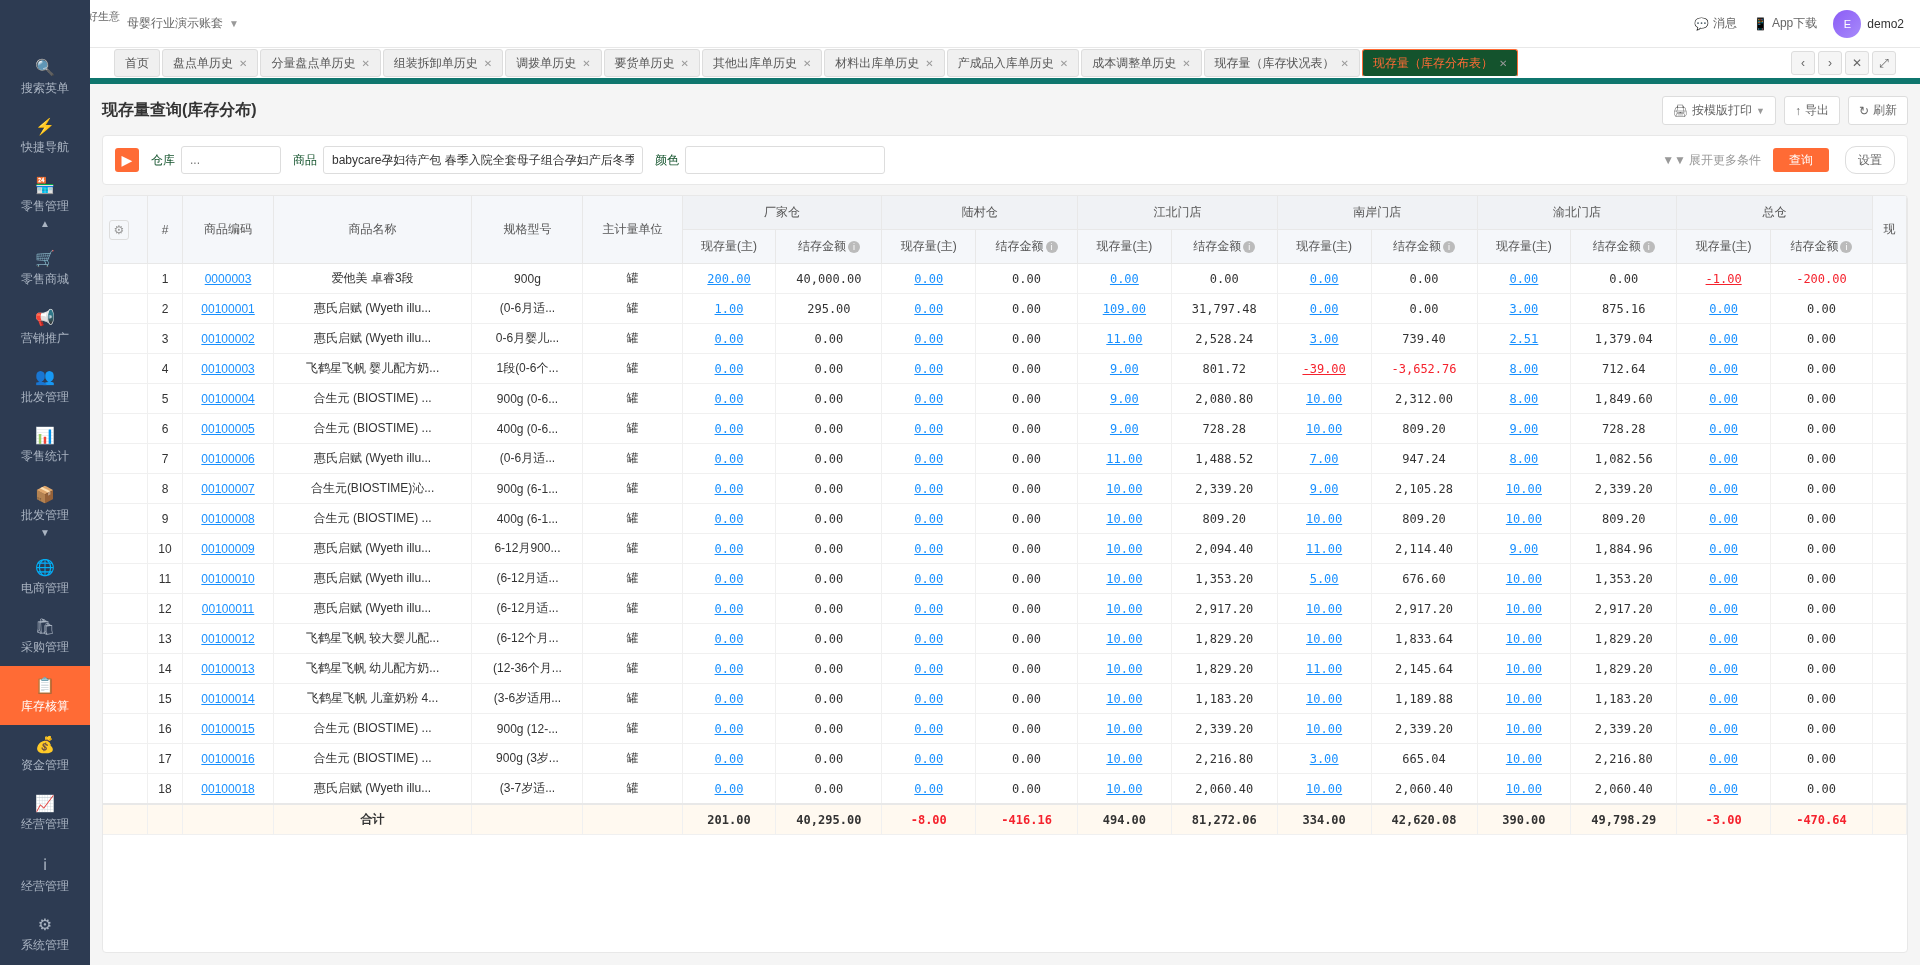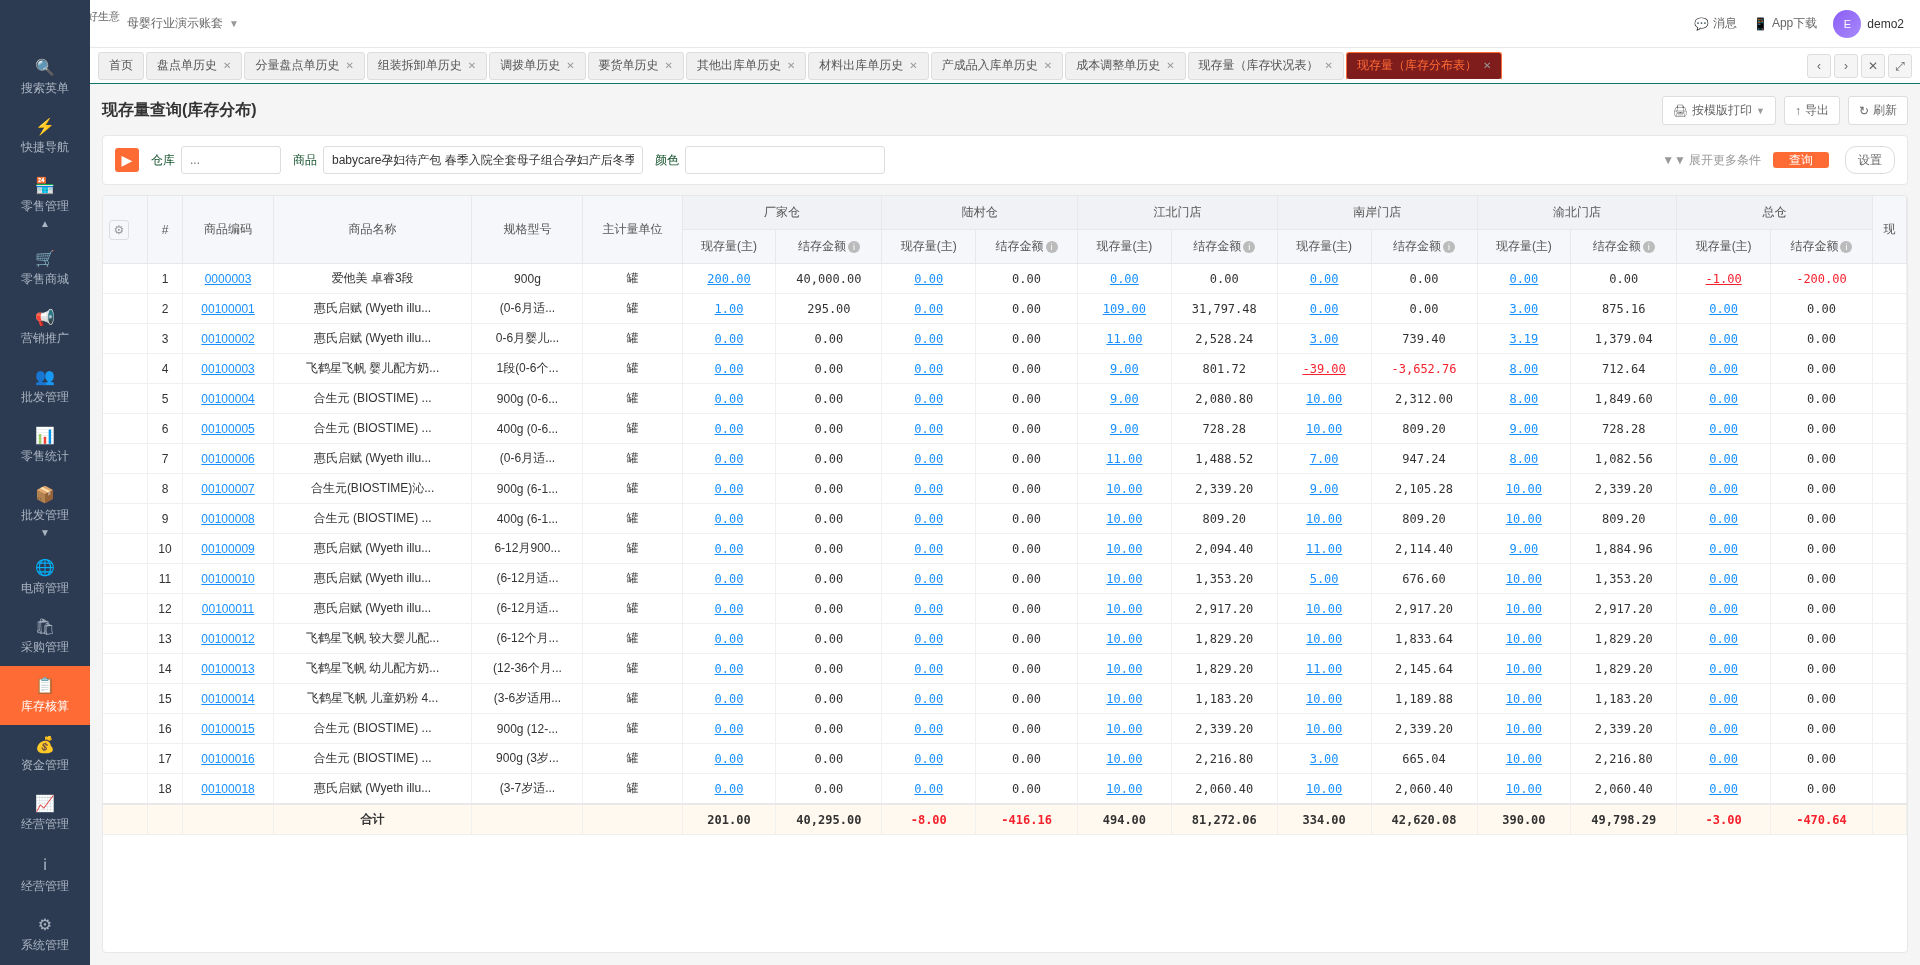--- a/index.html
+++ b/index.html
@@ -37,42 +37,42 @@
       display: flex; align-items: center; justify-content: center;
       color: #fff; font-size: 11px;
     }
 
     
     .tab-bar {
       height: 36px;
       background: #fff;
       display: flex;
       align-items: center;
-      padding: 0 8px;
-      border-bottom: 1px solid #0f766e;
+      padding: 0 24px;
+      border-bottom: 6px solid #0f766e;
       position: fixed;
       top: 48px; left: 90px; right: 0;
       z-index: 99;
       overflow: hidden;
       gap: 2px;
     }
     .tab-item {
       height: 28px;
       padding: 0 10px;
       display: flex; align-items: center; gap: 4px;
       border-radius: 3px;
       cursor: pointer;
       white-space: nowrap;
       font-size: 12px;
       background: #f0f0f0;
       color: #555;
       border: 1px solid #ddd;
     }
     .tab-item.active {
-      background: #7f1d1d;
+      background: #14532d;
       color: #ff6b35;
       border: 1px solid #ff6b35;
       border-bottom-color: #fff;
     }
     .tab-item .tab-close {
       color: #999; font-size: 10px; cursor: pointer; margin-left: 2px;
     }
     .tab-nav-btn {
       width: 24px; height: 24px;
       display: flex; align-items: center; justify-content: center;
@@ -172,21 +172,21 @@
     }
     .filter-product-input {
       width: 320px;
     }
     .filter-expand-link {
       display: flex; align-items: center; gap: 3px;
       color: #999; cursor: pointer; font-size: 12px;
       margin-left: auto;
     }
     .btn-query {
-      height: 16px; padding: 0 16px;
+      height: 24px; padding: 0 16px;
       background: #ff6b35; color: #fff;
       border: none; border-radius: 3px;
       cursor: pointer; font-size: 12px;
     }
     .btn-setting {
       height: 28px; padding: 0 12px;
       background: #fff; color: #666;
       border: 1px solid #ddd; border-radius: 11px;
       cursor: pointer; font-size: 12px;
       margin-left: 4px;
@@ -547,21 +547,21 @@
     <td>0-6月婴儿...</td>
     <td>罐</td>
     <td class="td-link td-num">0.00</td>
     <td class="td-num">0.00</td>
     <td class="td-link td-num">0.00</td>
     <td class="td-num">0.00</td>
     <td class="td-link td-num">11.00</td>
     <td class="td-num">2,528.24</td>
     <td class="td-link td-num">3.00</td>
     <td class="td-num">739.40</td>
-    <td class="td-link td-num">3.19</td>
+    <td class="td-link td-num">2.51</td>
     <td class="td-num">1,379.04</td>
     <td class="td-link td-num">0.00</td>
     <td class="td-num">0.00</td>
     <td></td>
   </tr>
           <tr>
     <td></td>
     <td>4</td>
     <td class="td-link">00100003</td>
     <td>飞鹤星飞帆 婴儿配方奶...</td>

